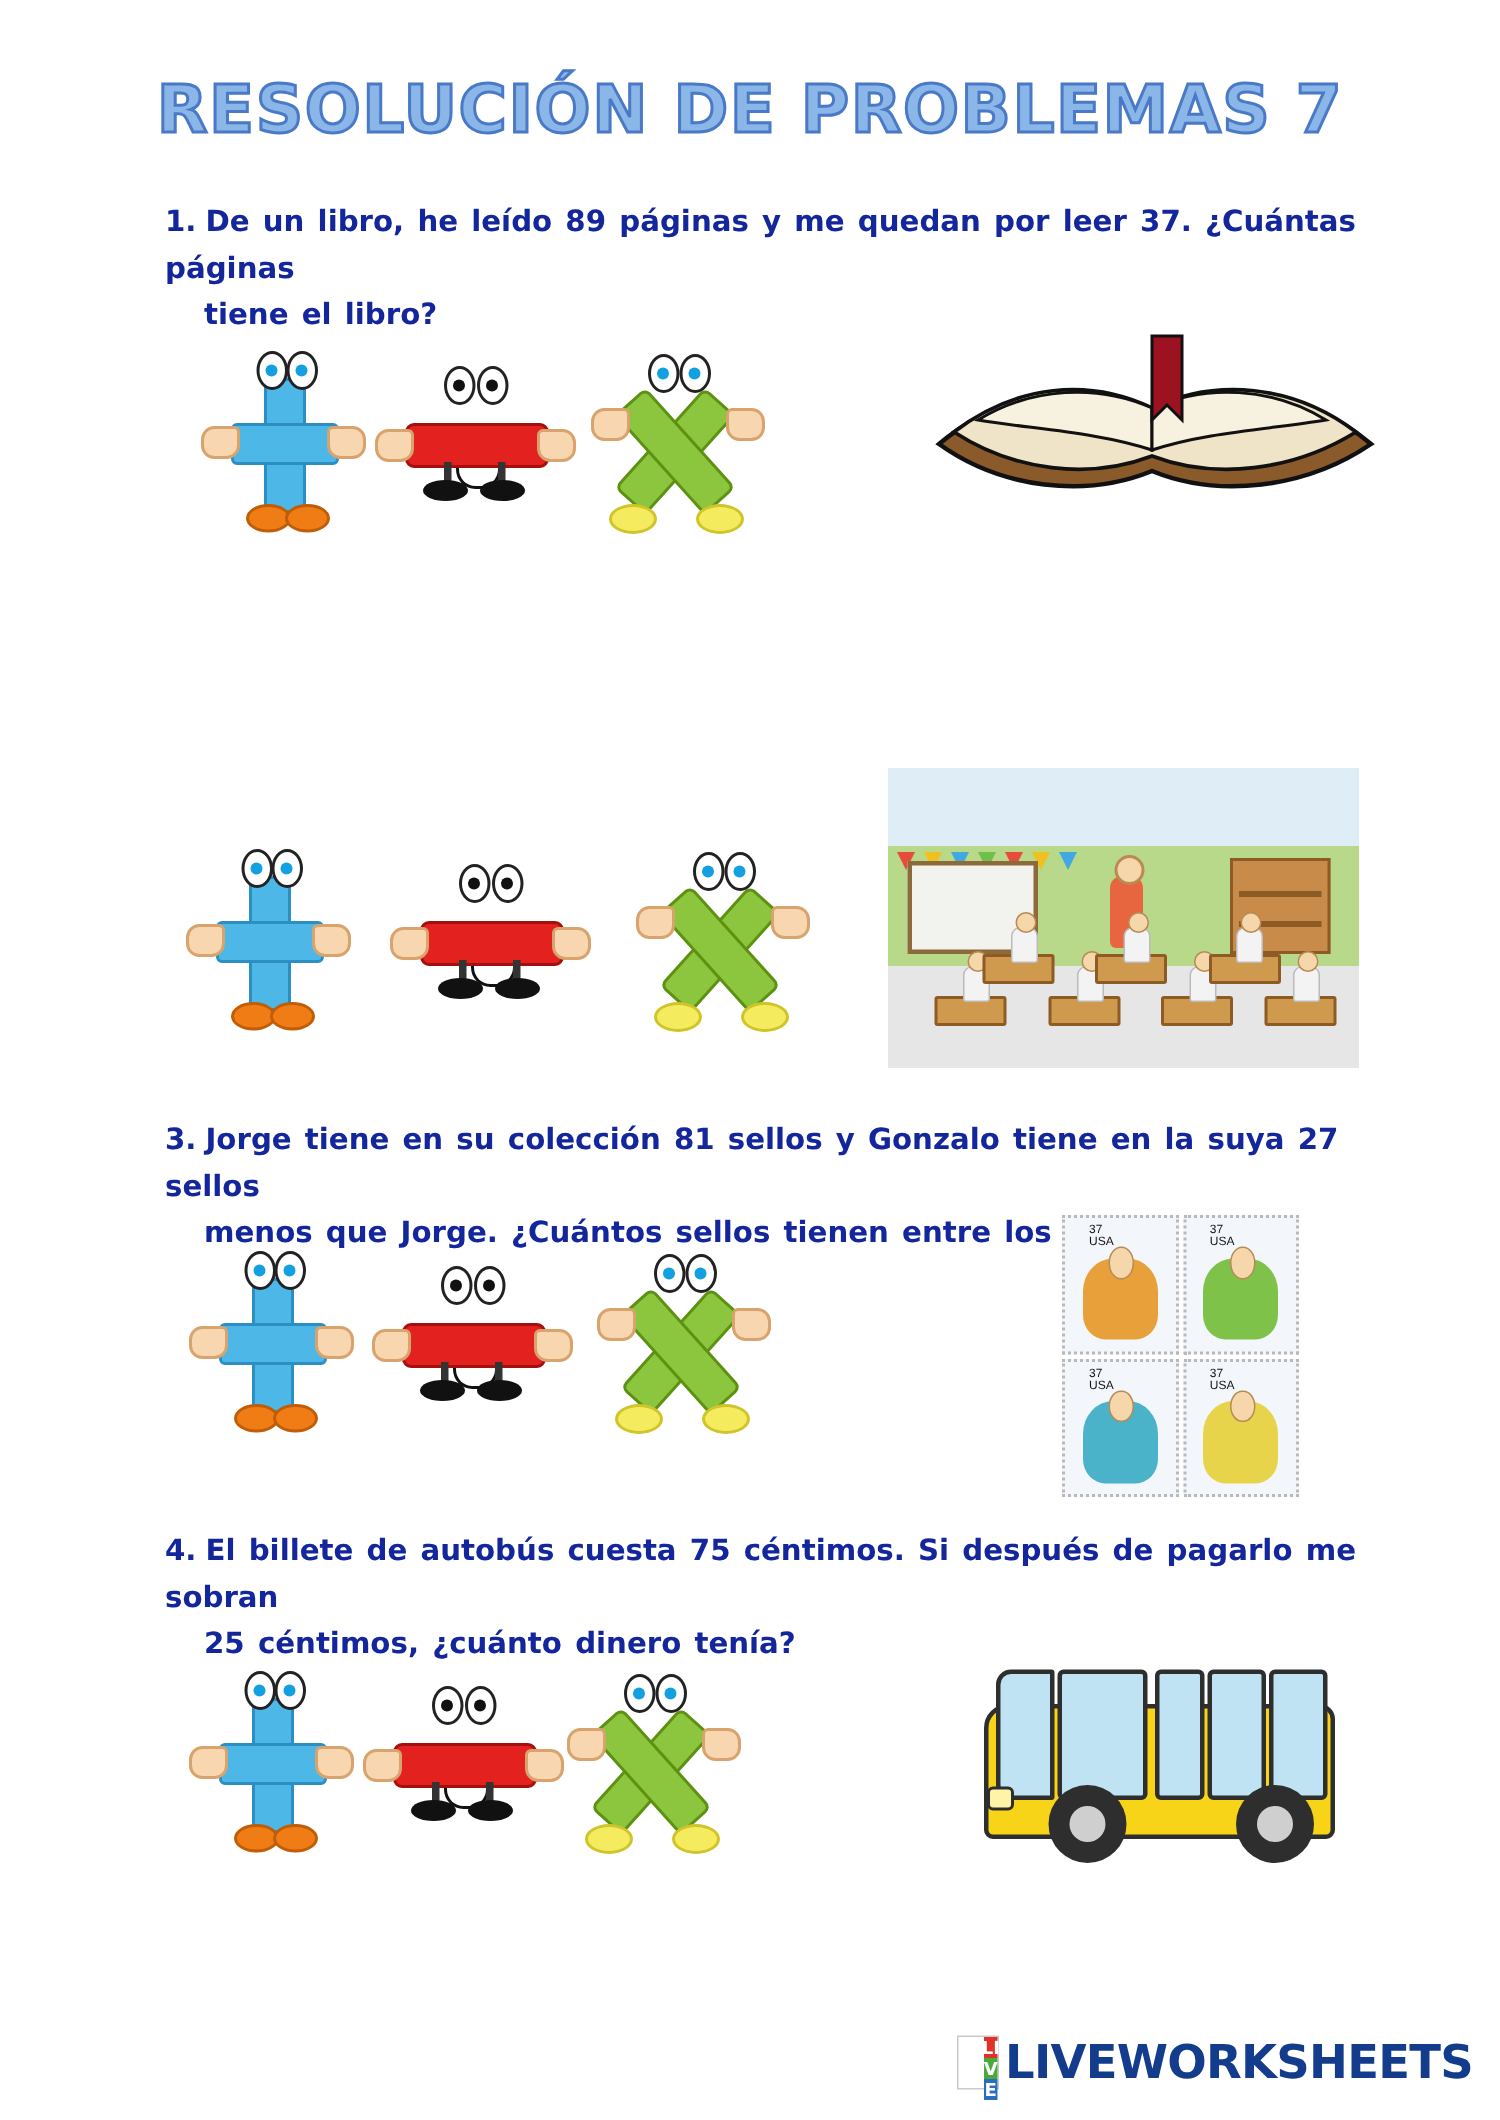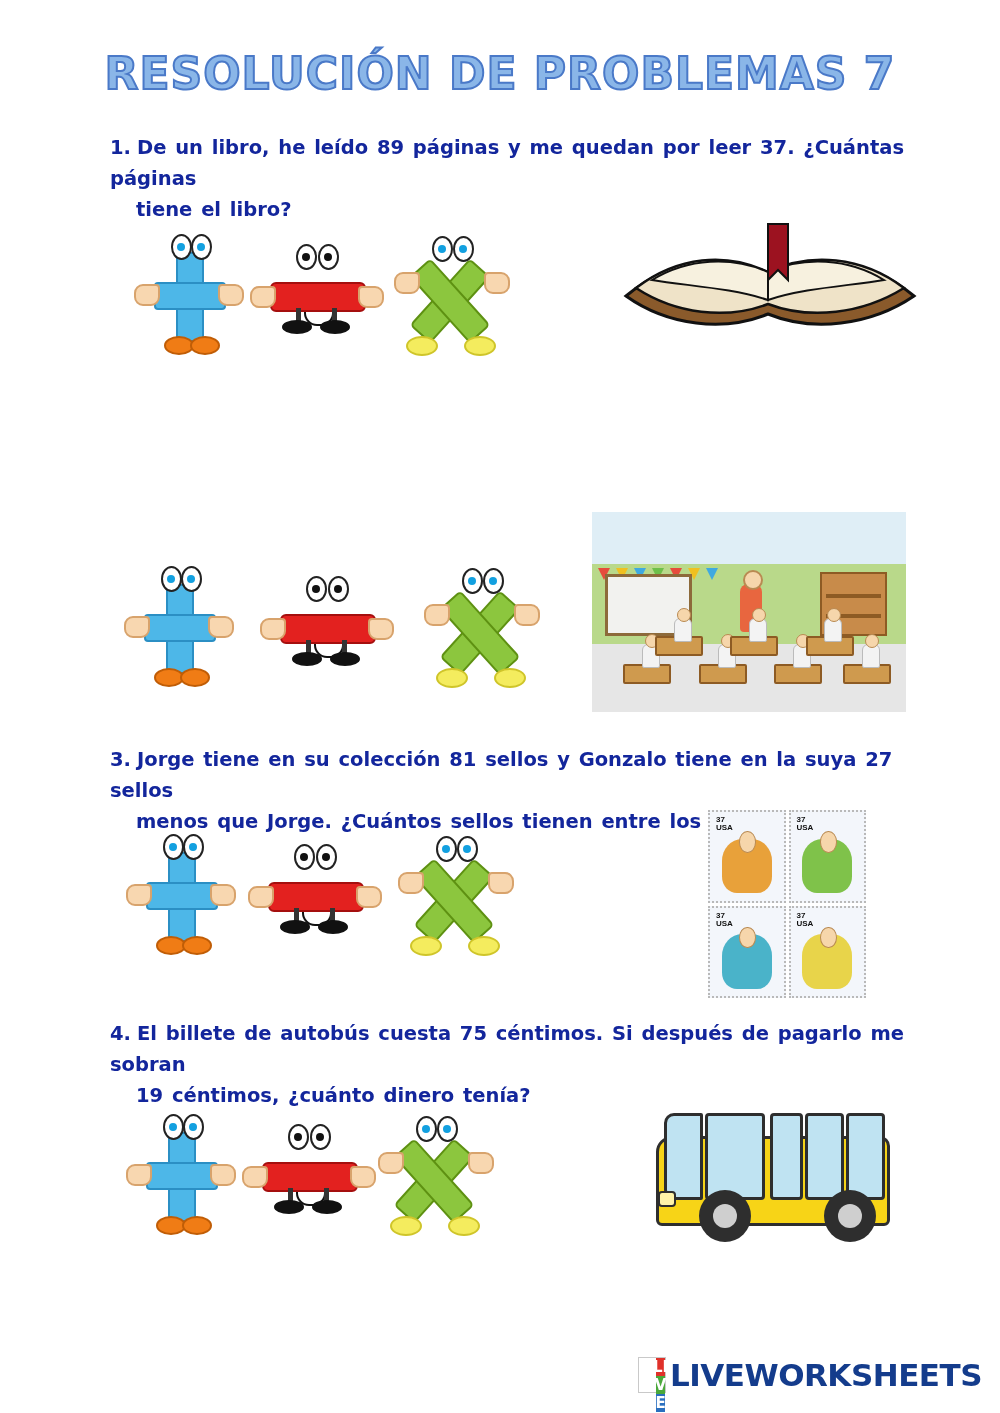--- a/index.html
+++ b/index.html
@@ -85,40 +85,40 @@
   .cls-teacher:before{content:"";position:absolute;left:3px;top:-14px;width:16px;height:16px;border-radius:50%;background:#f6d6ab;border:2px solid #b98a52;}
   .desk{position:absolute;width:44px;height:16px;background:#cf9a4e;border:2px solid #8d5b24;border-radius:2px;}
   .kid{position:absolute;width:16px;height:22px;background:#f3f3f3;border:1px solid #bbb;border-radius:6px 6px 2px 2px;}
   .kid:before{content:"";position:absolute;left:2px;top:-11px;width:12px;height:12px;border-radius:50%;background:#f6d6ab;border:1px solid #b98a52;}
   .bunting{position:absolute;left:2%;top:28%;width:40%;height:12px;}
   .bunting i{position:absolute;top:0;width:0;height:0;border-left:6px solid transparent;border-right:6px solid transparent;border-top:12px solid #e64c3c;}
 
   
   .stamps{position:relative;width:100%;height:100%;background:#fff;display:grid;grid-template-columns:1fr 1fr;grid-template-rows:1fr 1fr;gap:3px;padding:4px;box-sizing:border-box;}
   .stamp{position:relative;border:2px dotted #b9b9b9;background:#f3f6fb;overflow:hidden;}
-  .stamp .sv{position:absolute;left:6px;top:4px;font-size:8px;font-weight:bold;color:#111;line-height:8px;}
+  .stamp .sv{position:absolute;left:16px;top:4px;font-size:8px;font-weight:normal;color:#111;line-height:8px;}
   .stamp .blob{position:absolute;left:16%;bottom:8%;width:68%;height:62%;border-radius:40% 40% 30% 30%;}
   .stamp.s1 .blob{background:#e8a13a;}
   .stamp.s2 .blob{background:#7fc24a;}
   .stamp.s3 .blob{background:#4ab3c9;}
   .stamp.s4 .blob{background:#e8d44a;}
   .stamp .head{position:absolute;left:40%;top:22%;width:20%;height:22%;border-radius:50%;background:#f6d6ab;border:1px solid #b98a52;}
 
   
   .bus-wrap{position:relative;width:100%;height:100%;background:#fff;}
   .bus-body{position:absolute;left:8%;top:28%;width:84%;height:46%;background:#f7d417;border:3px solid #2e2e2e;border-radius:16px 10px 6px 6px;}
   .bus-win{position:absolute;top:16%;height:44%;background:#bfe3f2;border:3px solid #2e2e2e;border-radius:4px;}
   .bus-wheel{position:absolute;bottom:14%;width:52px;height:52px;border-radius:50%;background:#2e2e2e;}
   .bus-wheel:after{content:"";position:absolute;left:14px;top:14px;width:24px;height:24px;border-radius:50%;background:#cfcfcf;}
   .bus-light{position:absolute;width:14px;height:12px;background:#fff3a8;border:2px solid #2e2e2e;border-radius:4px;}
 
   
   .brand{position:absolute;right:18px;bottom:20px;display:flex;align-items:center;gap:4px;}
   .brand-mark{display:flex;flex-direction:column;width:26px;height:34px;border:1px solid #c9c9c9;}
-  .brand-mark span{flex:1;display:flex;align-items:center;justify-content:center;font-size:15px;font-weight:bold;color:#fff;font-family:"DejaVu Sans", sans-serif;margin-left:17px;}
+  .brand-mark span{flex:1;display:flex;align-items:center;justify-content:center;font-size:12px;font-weight:bold;color:#fff;font-family:"DejaVu Sans", sans-serif;margin-left:17px;}
   .bm1{background:#e0312a;}
   .bm2{background:#4aa93a;}
   .bm3{background:#2a6fbf;}
   .brand-text{font-size:31px;font-weight:bold;color:#143c8c;letter-spacing:-0.5px;font-family:"DejaVu Sans", sans-serif;}
 </style>
 </head>
 <body>
 
 <div class="sheet">
 
@@ -314,21 +314,21 @@
         <div class="sv"><span>37</span><br><span>USA</span></div>
         <div class="blob"></div>
           <div class="head"></div>
       </div>
     </div>
   </div>
 
   <div class="problem" style="top:1018px;">
     <div class="ptext">
       <span class="num">4.</span><span>El billete de autobús cuesta 75 céntimos. Si después de pagarlo me sobran</span>
-      <span class="indent">19 céntimos, ¿cuánto dinero tenía?</span>
+      <span class="indent">25 céntimos, ¿cuánto dinero tenía?</span>
     </div>
   </div>
 
   <div class="ops" style="top:1118px;left:132px;">
     <div class="op plus-char">
       <div class="plus-bar-v"></div>
       <div class="plus-bar-h"></div>
       <div class="eye" style="left:31px;top:-4px;"></div>
       <div class="eye" style="left:51px;top:-4px;"></div>
       <div class="hand" style="left:-6px;top:46px;"></div>

